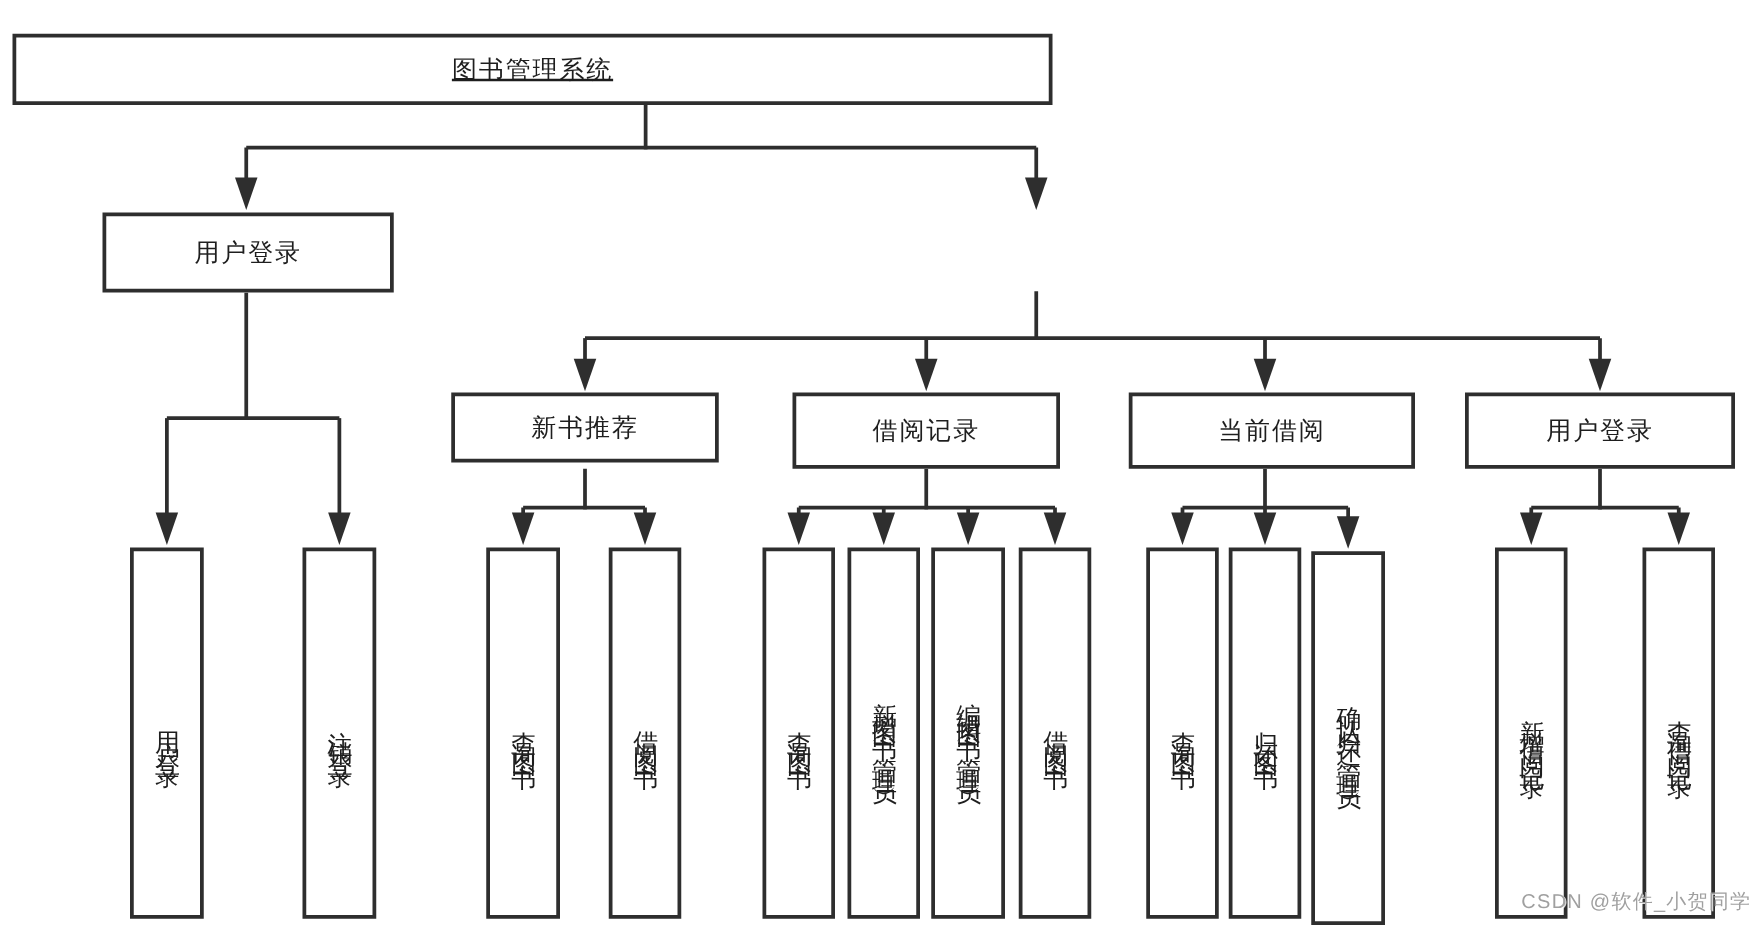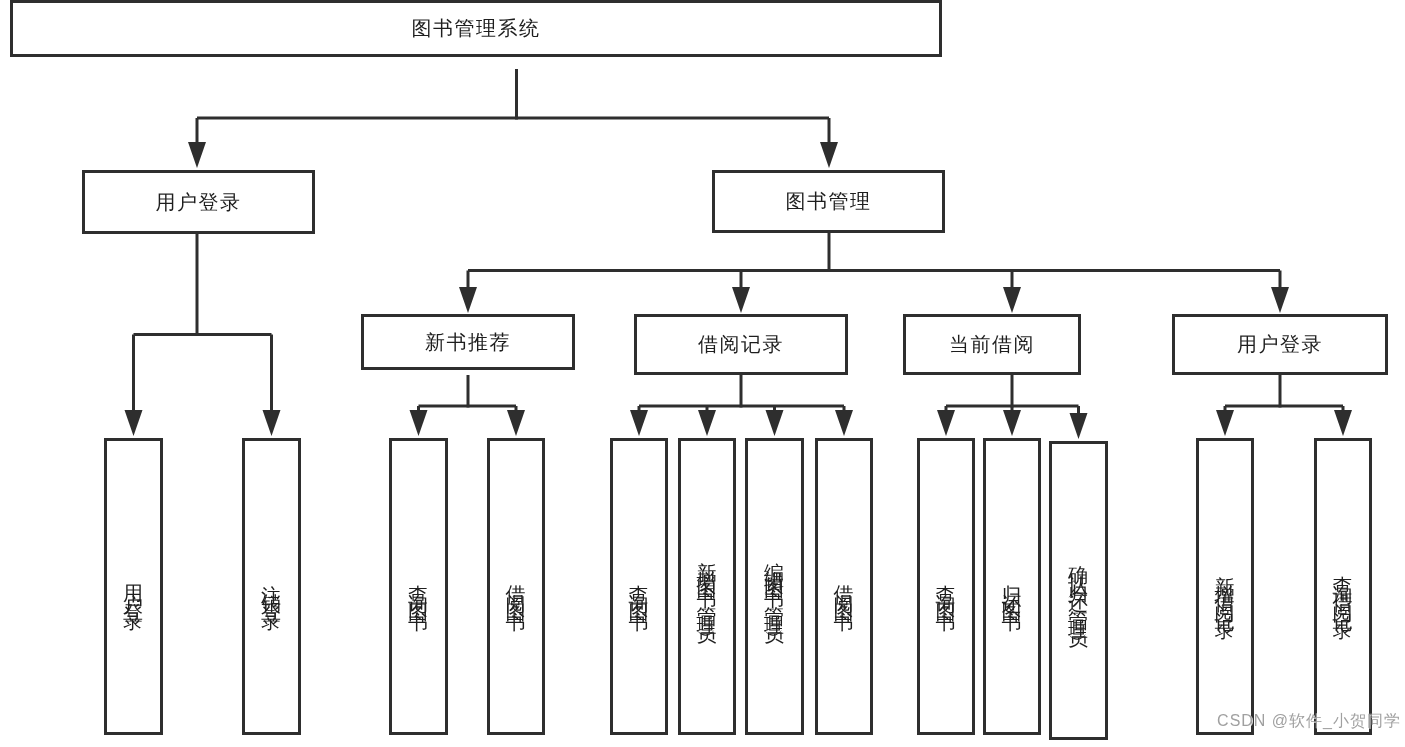--- a/index.html
+++ b/index.html
@@ -107,38 +107,35 @@
     <polygon points="1069.5,413 1087.5,413 1078.5,439"></polygon>
 
     <line x1="1280" y1="375" x2="1280" y2="407.5"></line>
     <line x1="1225" y1="406" x2="1343" y2="406"></line>
     <line x1="1225" y1="406" x2="1225" y2="414"></line>
     <polygon points="1216,410 1234,410 1225,436"></polygon>
     <line x1="1343" y1="406" x2="1343" y2="414"></line>
     <polygon points="1334,410 1352,410 1343,436"></polygon>
   </svg>
 
-  <div class="node h" style="left:10px; top:0; width:932px; height:57px;">
+  <div class="node h" style="left:10px; top:27px; width:832px; height:57px;text-decoration:underline;">
     <span>图书管理系统</span>
   </div>
 
   <div class="node h" style="left:82px; top:170px; width:233px; height:64px;">
     <span>用户登录</span>
-  </div>
-  <div class="node h" style="left:712px; top:170px; width:233px; height:63px;">
-    <span>图书管理</span>
   </div>
 
   <div class="node h" style="left:361px; top:314px; width:214px; height:56px;">
     <span>新书推荐</span>
   </div>
   <div class="node h" style="left:634px; top:314px; width:214px; height:61px;">
     <span>借阅记录</span>
   </div>
-  <div class="node h" style="left:903px; top:314px; width:178px; height:61px;">
+  <div class="node h" style="left:903px; top:314px; width:229px; height:61px;">
     <span>当前借阅</span>
   </div>
   <div class="node h" style="left:1172px; top:314px; width:216px; height:61px;">
     <span>用户登录</span>
   </div>
 
   <div class="node v" style="left:104px; top:438px; width:59px; height:297px;">
     <span>用户登录</span>
   </div>
   <div class="node v" style="left:242px; top:438px; width:59px; height:297px;">

